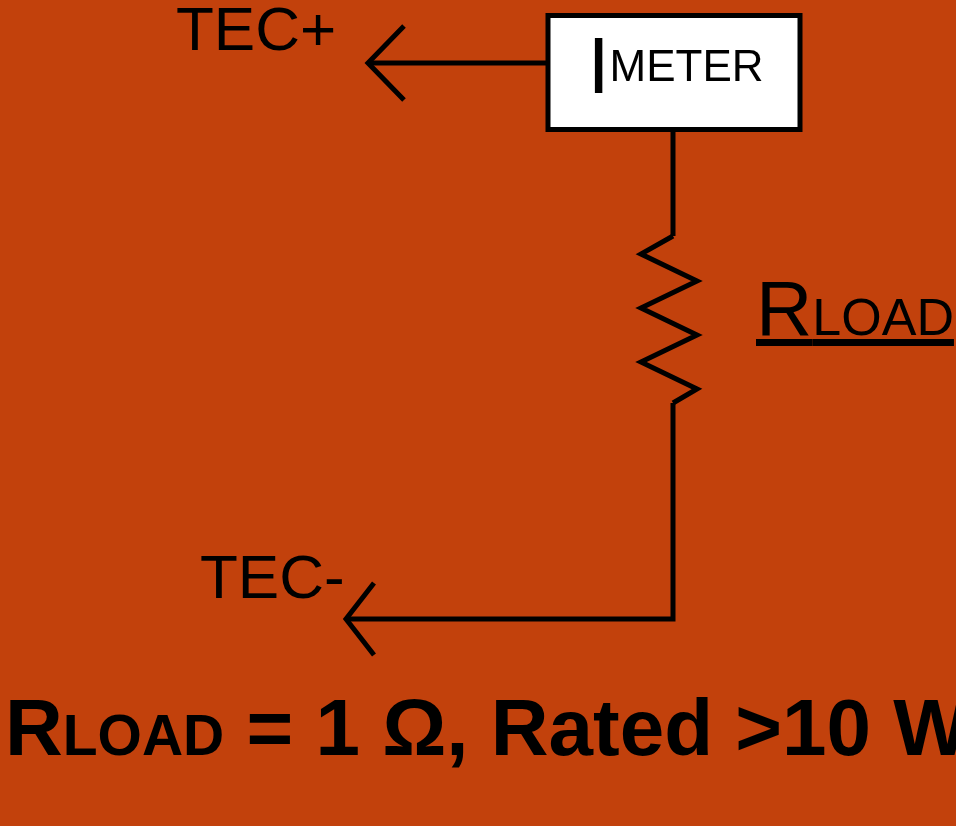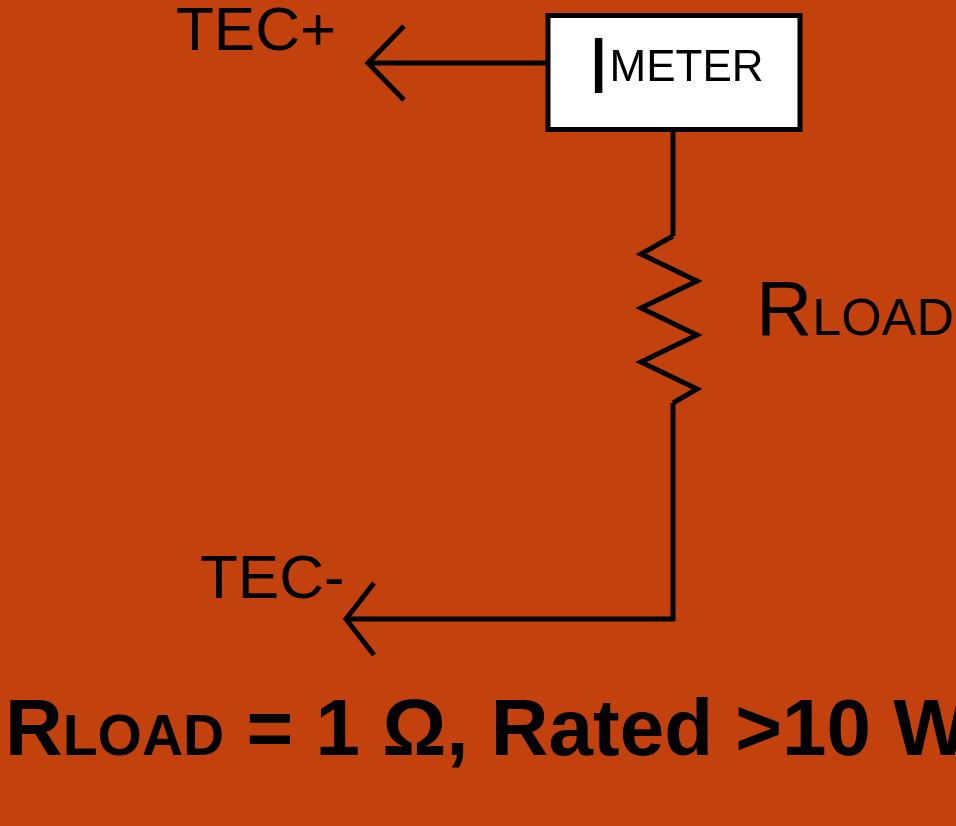--- a/index.html
+++ b/index.html
@@ -61,20 +61,21 @@
     box-sizing: border-box;
     font-size: 80px;
   }
   .meter-label .sub {
     font-size: 44px;
   }
   .rload-label {
     left: 756px;
     top: 269px;
     font-size: 78px;
+    text-decoration: underline;
   }
   .rload-label .sub {
     font-size: 52px;
   }
   .caption {
     left: 5px;
     top: 688px;
     font-size: 80px;
     font-weight: bold;
   }

